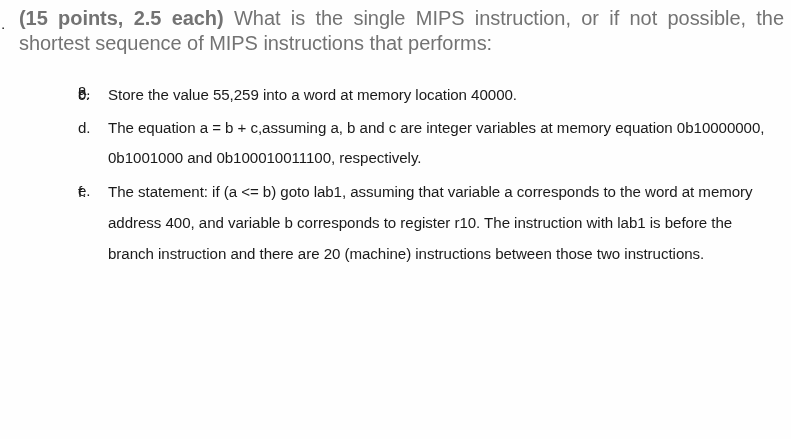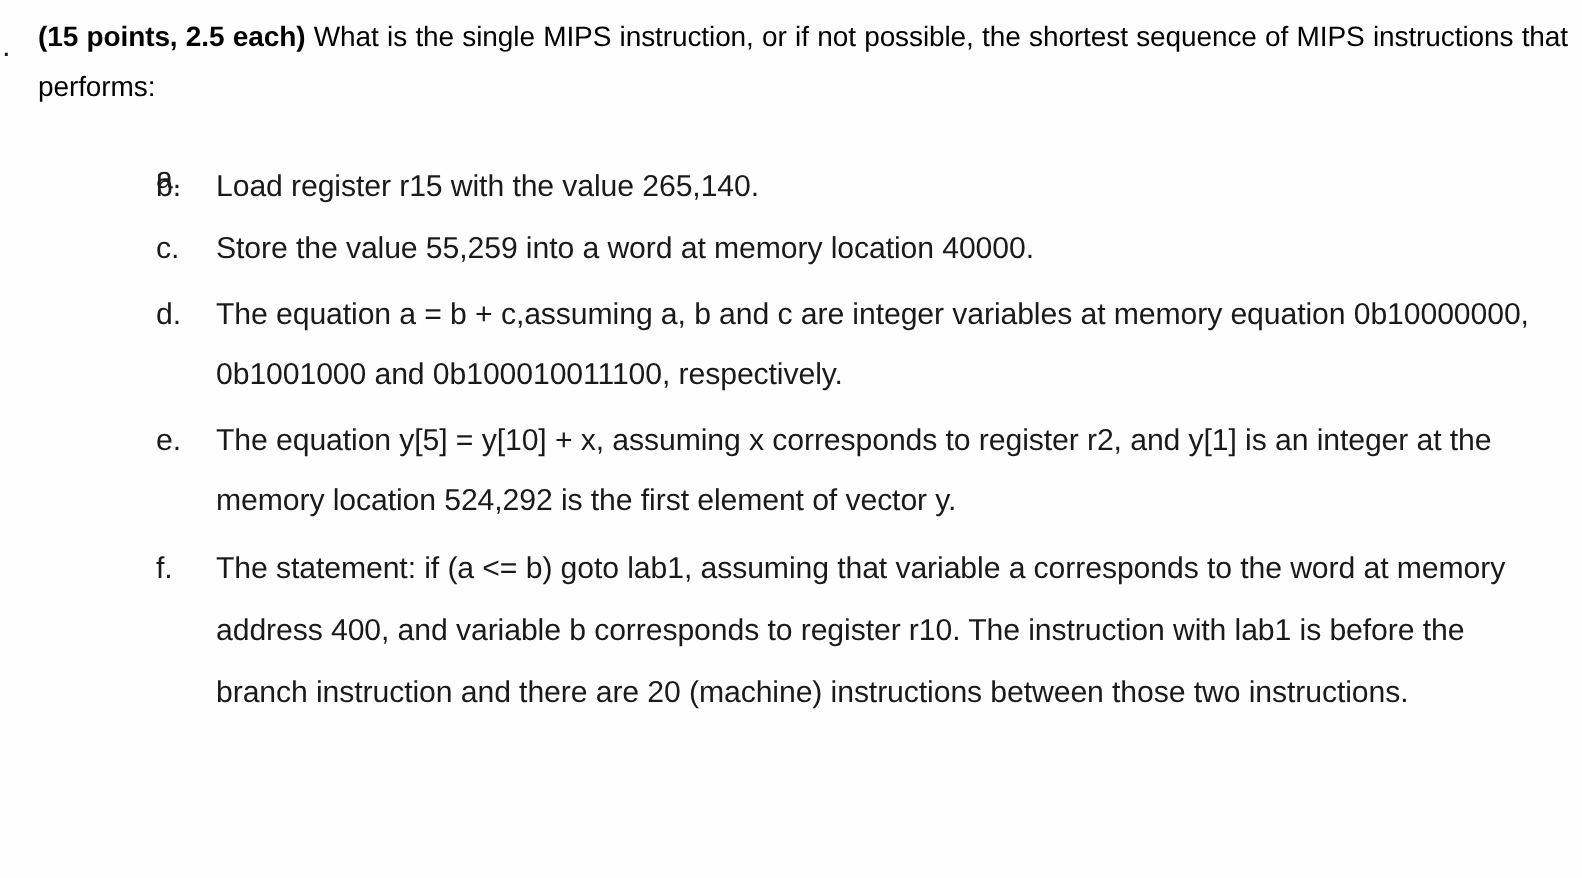--- a/index.html
+++ b/index.html
@@ -38,25 +38,25 @@
     width: 10px;
     font-size: 15.5px;
     line-height: 22px;
     color: #1a1a1a;
     overflow: hidden;
   }
 
   .q-text {
     margin-left: 19px;
     margin-right: 7px;
-    font-size: 14px;
+    font-size: 20px;
     line-height: 25px;
     text-align: justify;
     text-justify: inter-word;
-    color: #000000;
+    color: #737373;
     letter-spacing: -0.05px;
   }
   .q-text .points {
     font-weight: bold;
   }
   .q-text .tail {
     font-weight: normal;
   }
 
   
@@ -116,36 +116,34 @@
   </div>
 
   <div class="sub-list">
 
     <div class="sub-item item-a">
       <span class="marker">a.</span>
     </div>
 
     <div class="sub-item item-b">
       <span class="marker">b.</span>
-      <span class="body">Load register r15 with the value 265,140.</span>
     </div>
 
     <div class="sub-item item-c">
       <span class="marker">c.</span>
       <span class="body">Store the value 55,259 into a word at memory location 40000.</span>
     </div>
 
     <div class="sub-item item-d">
       <span class="marker">d.</span>
       <span class="body">The equation a = b + c,assuming a, b and c are integer variables at memory equation 0b10000000, 0b1001000 and 0b100010011100, respectively.</span>
     </div>
 
     <div class="sub-item item-e">
       <span class="marker">e.</span>
-      <span class="body">The equation y[5] = y[10] + x, assuming x corresponds to register r2, and y[1] is an integer at the memory location 524,292 is the first element of vector y.</span>
     </div>
 
     <div class="sub-item item-f">
       <span class="marker">f.</span>
       <span class="body">The statement: if (a &lt;= b) goto lab1, assuming that variable a corresponds to the word at memory address 400, and variable b corresponds to register r10. The instruction with lab1 is before the branch instruction and there are 20 (machine) instructions between those two instructions.</span>
     </div>
 
   </div>
 
 </div>

